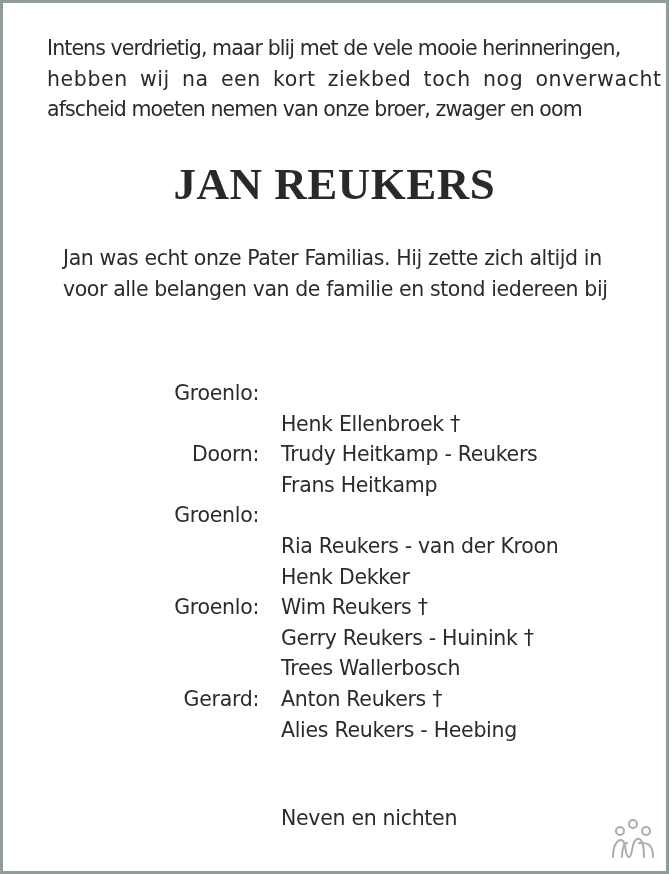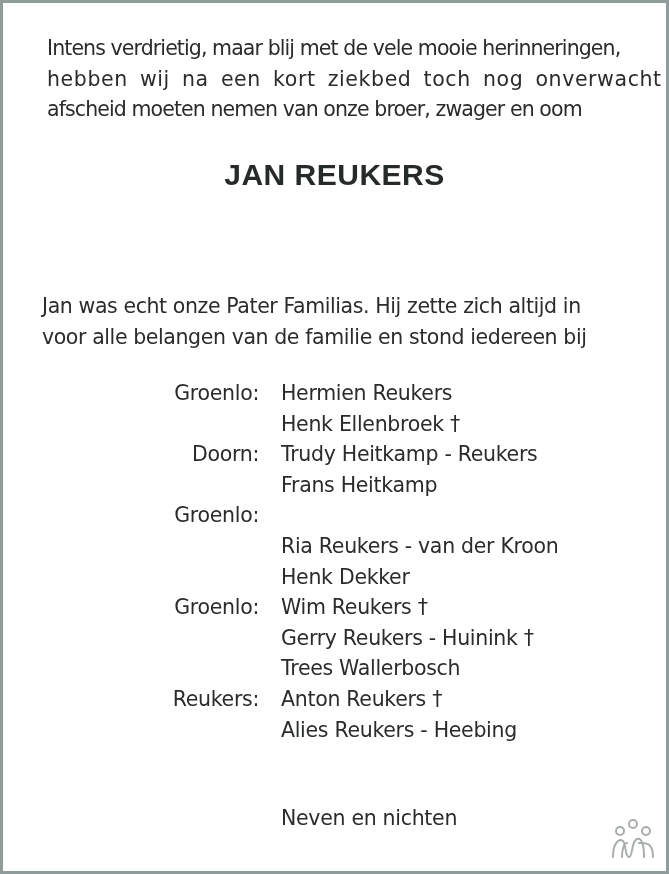--- a/index.html
+++ b/index.html
@@ -24,34 +24,33 @@
     line-height: 30.5px;
     letter-spacing: -0.9px;
     text-align: justify;
   }
   .intro div { white-space: nowrap; }
   .intro .l2 { letter-spacing: 0.6px; word-spacing: 5px; }
   .name {
     position: absolute;
     left: 0; top: 158px; width: 669px;
     text-align: center;
-    font-family: Liberation Sans, sans-serif;
+    font-family: Liberation Serif, serif;
     font-weight: bold;
-    font-size: 30px;
+    font-size: 45px;
     letter-spacing: 0.5px;
     color: #262a29;
   }
   .bio {
     position: absolute;
-    left: 42px; top: 243px;
+    left: 63px; top: 243px;
     width: 590px;
     font-size: 20.5px;
     line-height: 30.7px;
     letter-spacing: -0.4px;
-    margin-top: 48px;
   }
   .bio div { white-space: nowrap; }
   .family {
     position: absolute;
     left: 0; top: 378px;
     width: 669px;
     font-size: 20.5px;
     line-height: 30.6px;
     letter-spacing: -0.3px;
   }
@@ -83,21 +82,20 @@
 <div class="name">JAN REUKERS</div>
 
 <div class="bio">
   <div>Jan was echt onze Pater Familias. Hij zette zich altijd in</div>
   <div>voor alle belangen van de familie en stond iedereen bij</div>
 </div>
 
 <div class="family">
   <div class="row">
       <span class="place">Groenlo:</span>
-      <span class="person">Hermien Reukers</span>
     </div>
   <div class="row">
       <span class="place"></span>
       <span class="person">Henk Ellenbroek †</span>
     </div>
   <div class="row">
       <span class="place">Doorn:</span>
       <span class="person">Trudy Heitkamp - Reukers</span>
     </div>
   <div class="row">
@@ -121,21 +119,21 @@
     </div>
   <div class="row">
       <span class="place"></span>
       <span class="person">Gerry Reukers - Huinink †</span>
     </div>
   <div class="row">
       <span class="place"></span>
       <span class="person">Trees Wallerbosch</span>
     </div>
   <div class="row">
-      <span class="place">Reukers:</span>
+      <span class="place">Gerard:</span>
       <span class="person">Anton Reukers †</span>
     </div>
   <div class="row">
       <span class="place"></span>
       <span class="person">Alies Reukers - Heebing</span>
     </div>
 </div>
 
 <div class="closing">Neven en nichten</div>
 

